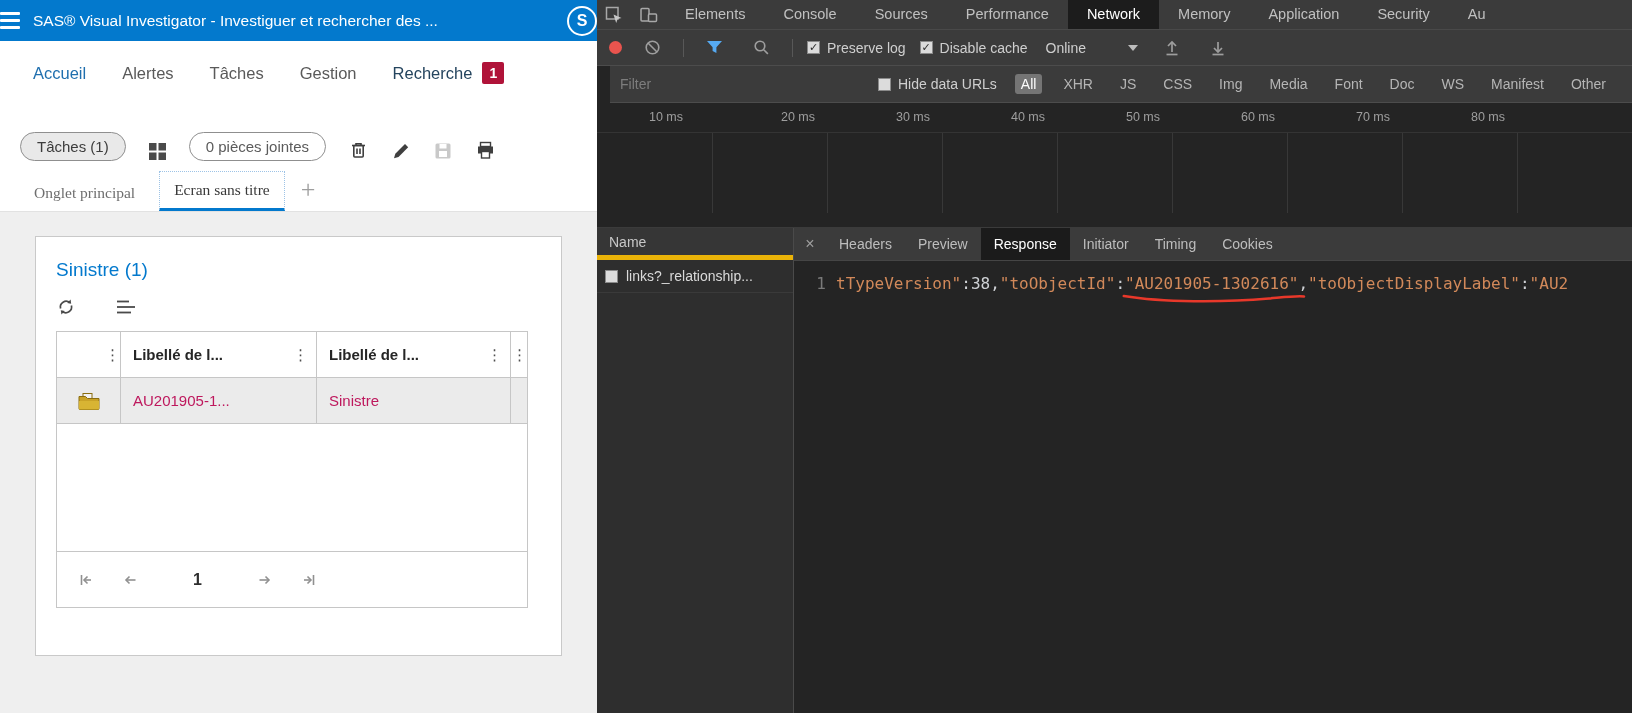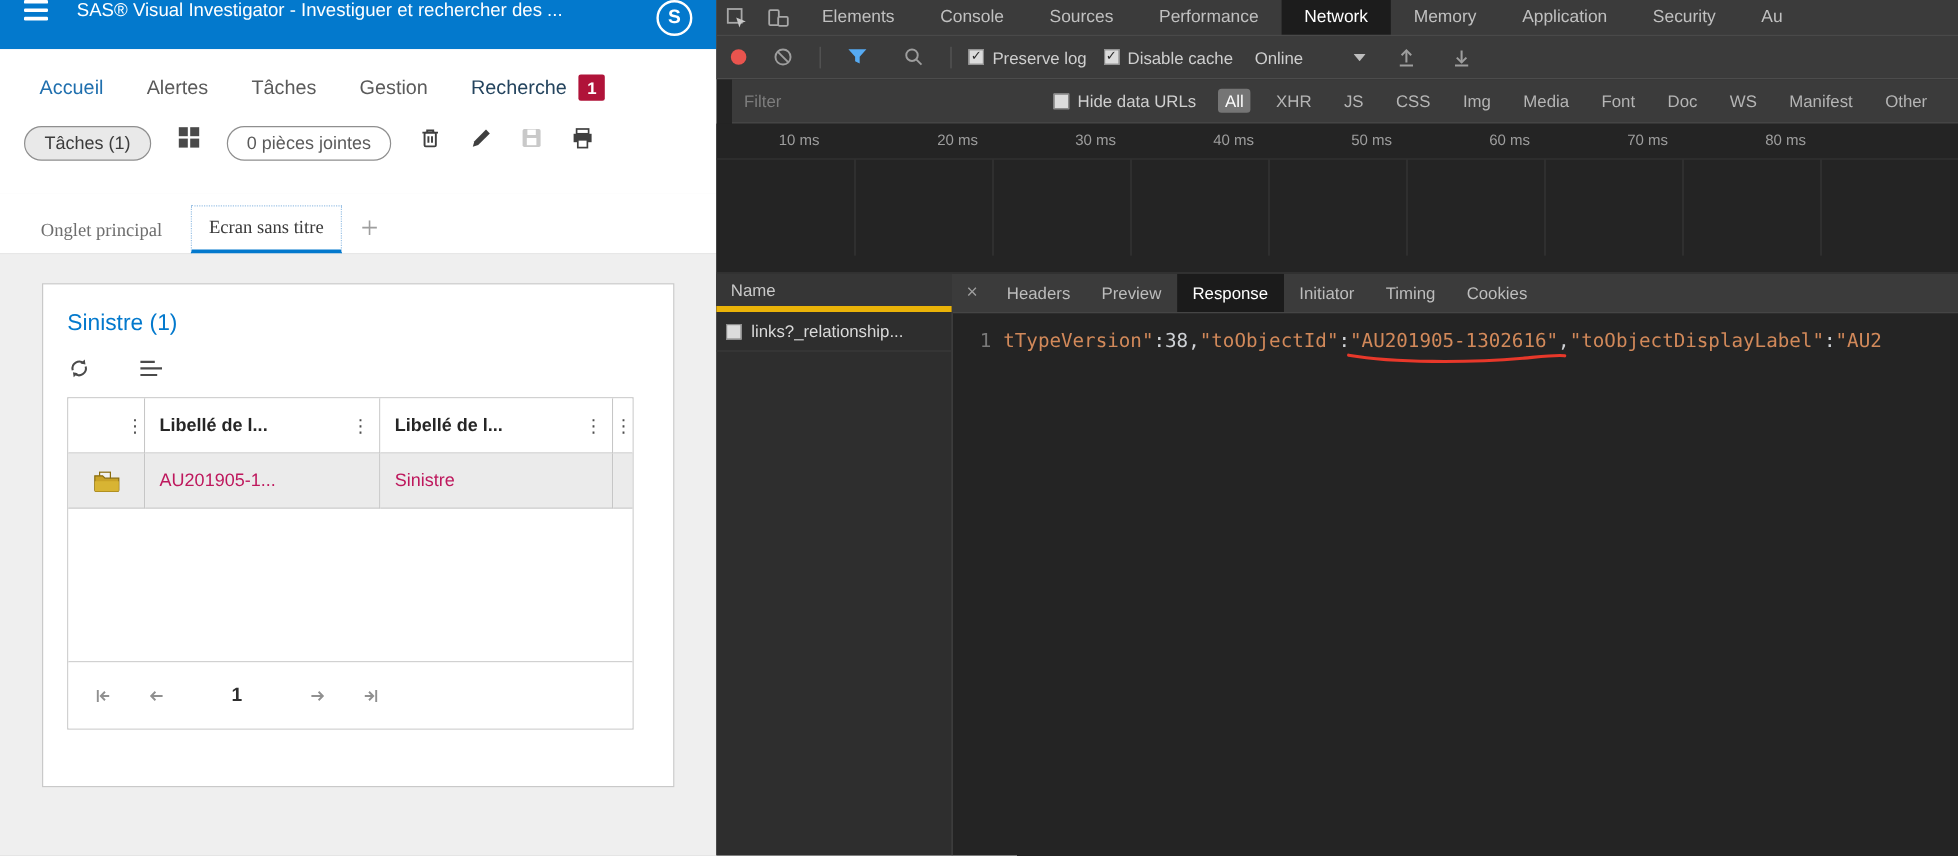--- a/index.html
+++ b/index.html
@@ -3,35 +3,35 @@
 <meta charset="utf-8">
 <style>
   * { margin:0; padding:0; box-sizing:border-box; }
   html,body { width:1632px; height:713px; overflow:hidden; background:#fff;
               font-family:"Liberation Sans", sans-serif; }
   .screen { position:relative; width:1632px; height:713px; overflow:hidden; }
 
   
   .left-app { position:absolute; left:0; top:0; width:597px; height:713px; background:#efefef; }
 
-  .sas-header { height:41px; background:#0379cd; display:flex; align-items:flex-start; gap:24px; padding:0 20px; }
+  .sas-header { height:41px; background:#0379cd; display:flex; align-items:center; gap:13px; padding:0 0; }
   .hamburger { display:flex; flex-direction:column; gap:4px; cursor:pointer; }
   .hamburger i { display:block; width:20px; height:3px; background:#fff; border-radius:1px; }
   .sas-title { flex:1; color:#fff; font-size:15.5px; white-space:nowrap; overflow:hidden; }
   .sas-logo { width:30px; height:30px; border:2px solid #fff; border-radius:50%; color:#fff;
               display:flex; align-items:center; justify-content:center; font-weight:bold; font-size:16px; }
 
   .sas-nav { height:64px; background:#fff; display:flex; align-items:center; gap:36px; padding:0 33px; font-size:16.5px; }
   .nav-item { color:#5a5a5a; cursor:pointer; display:flex; align-items:center; }
   .nav-item.accueil { color:#1f6fae; }
   .nav-item.recherche { color:#24445e; }
   .nav-badge { margin-left:10px; min-width:22px; height:22px; background:#b01339; color:#fff;
                font-size:14px; font-weight:bold; display:inline-flex; align-items:center; justify-content:center; border-radius:2px; }
 
-  .app-toolbar { height:56px; background:#fff; display:flex; align-items:flex-start; gap:22px; padding:0 20px; }
+  .app-toolbar { height:56px; background:#fff; display:flex; align-items:flex-end; gap:22px; padding:0 20px; }
   .pill { border:1px solid #8f8f8f; border-radius:16px; padding:5px 16px; font-size:15px; color:#3c3c3c; cursor:pointer; white-space:nowrap; }
   .pill.gray { background:#e9e9e9; }
   .pill.white { background:#fff; color:#5b5b5b; }
   .tool-icon { cursor:pointer; display:flex; align-items:center; }
 
   .app-tabstrip { height:51px; background:#fff; display:flex; align-items:flex-end; gap:10px; padding:0 20px; border-bottom:1px solid #e2e2e2;font-family:Liberation Serif, serif; }
   .vi-tab { padding:9px 14px; font-size:15.5px; color:#6e6e6e; cursor:pointer; }
   .vi-tab.active { border:1px dotted #9dc3e6; border-bottom:3px solid #0379cd; color:#3a3a3a; background:#fff; }
   .tab-add { font-size:26px; color:#9e9e9e; padding:0 10px 8px 6px; cursor:pointer; line-height:1; }
 

